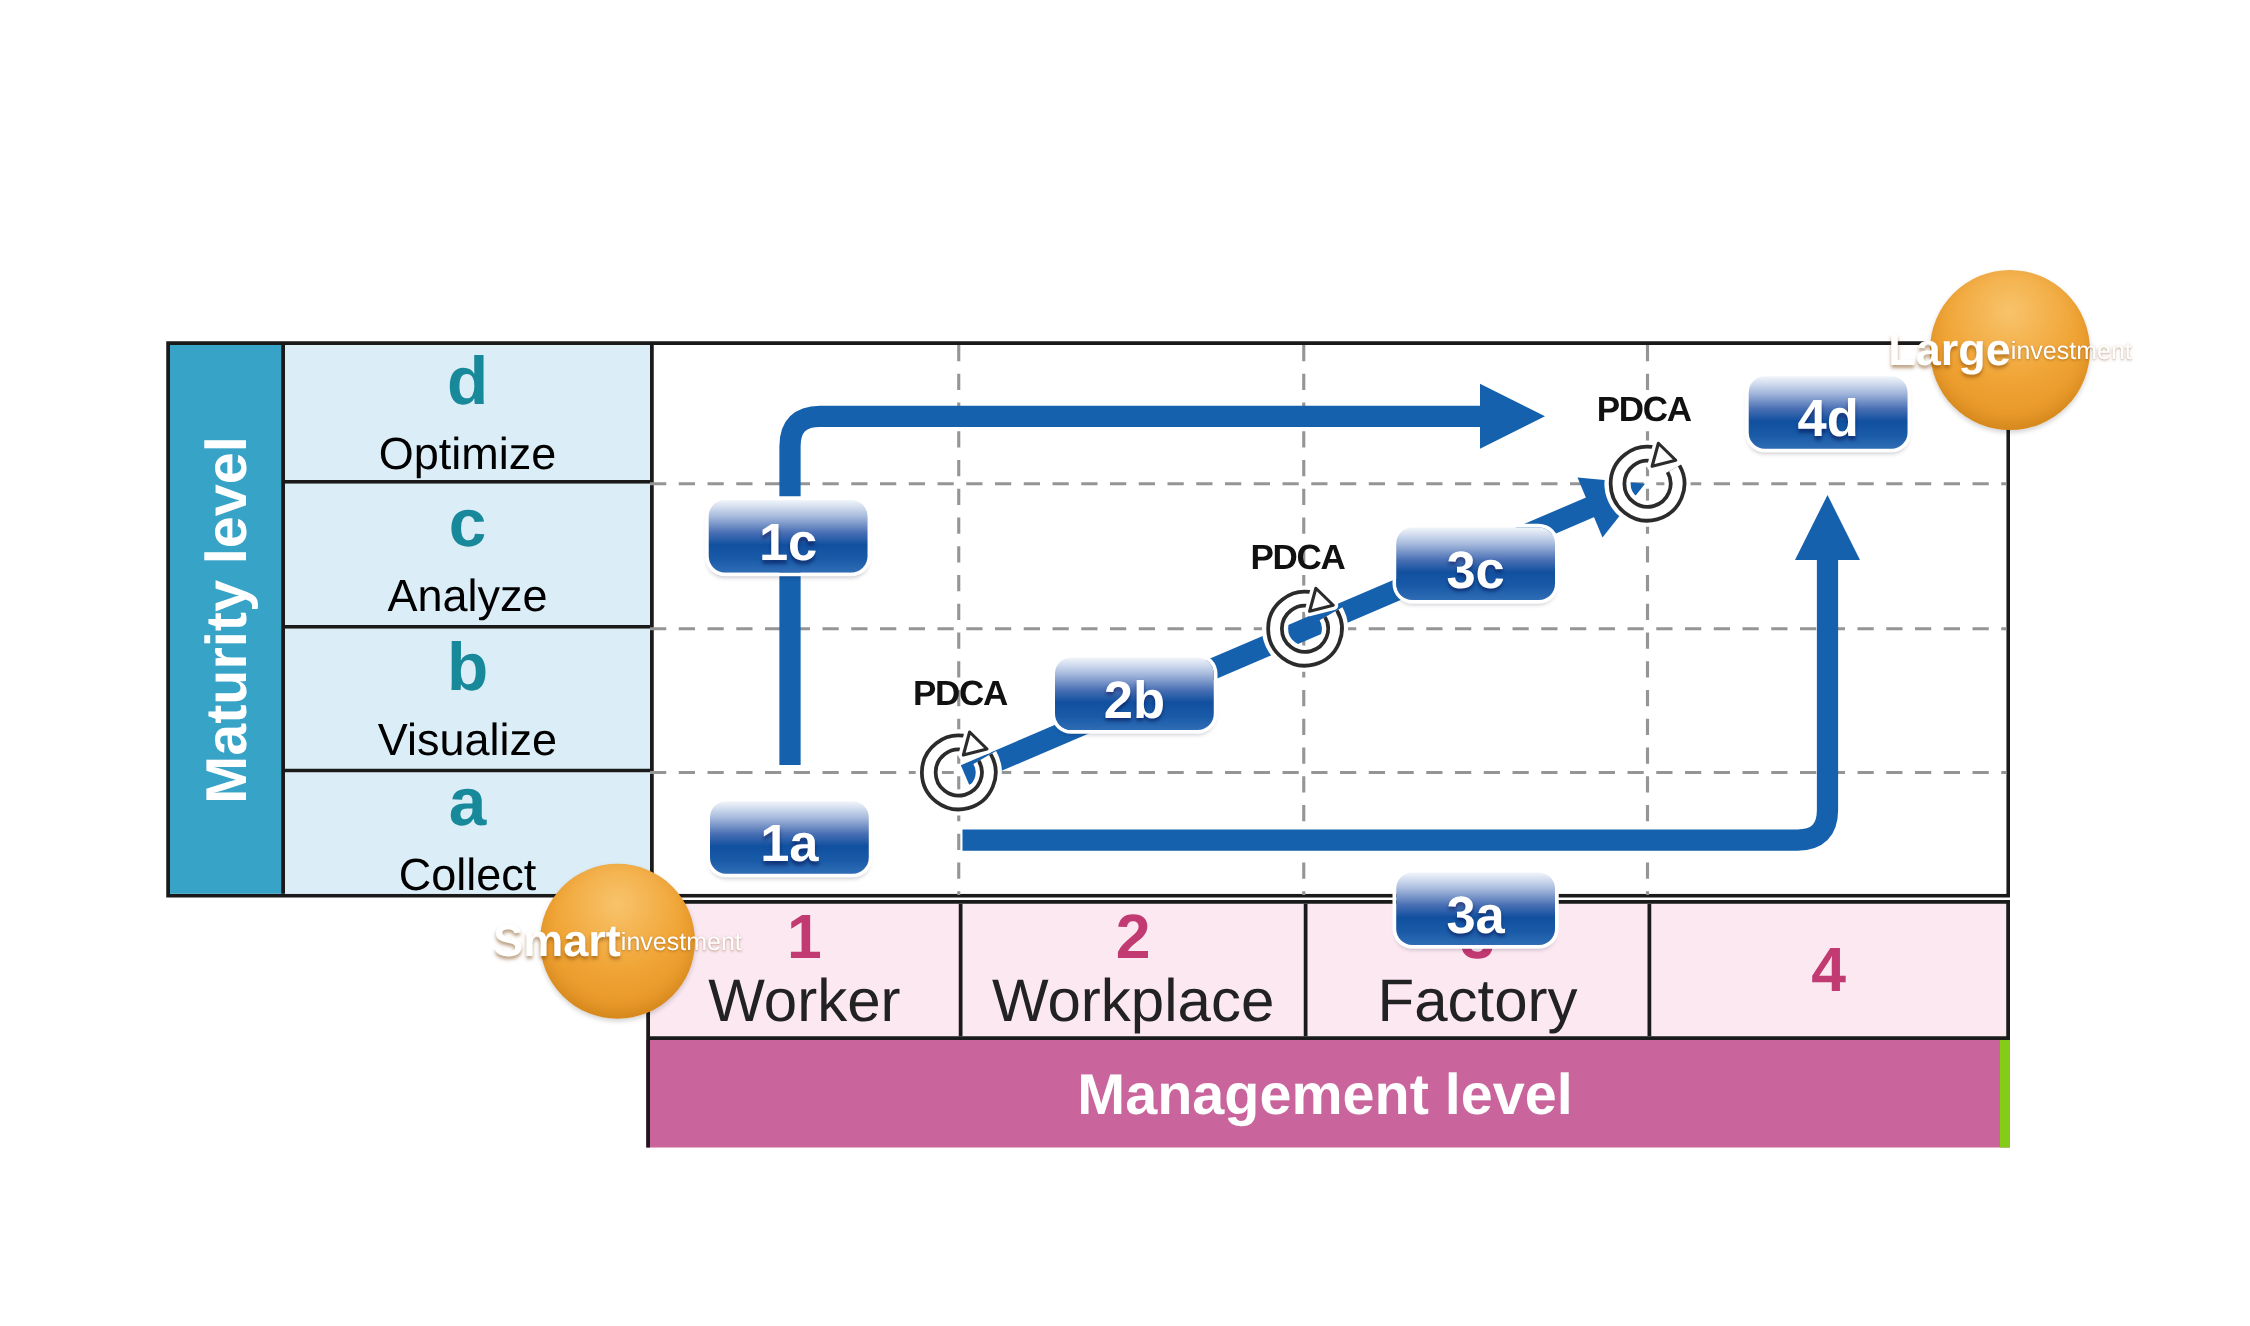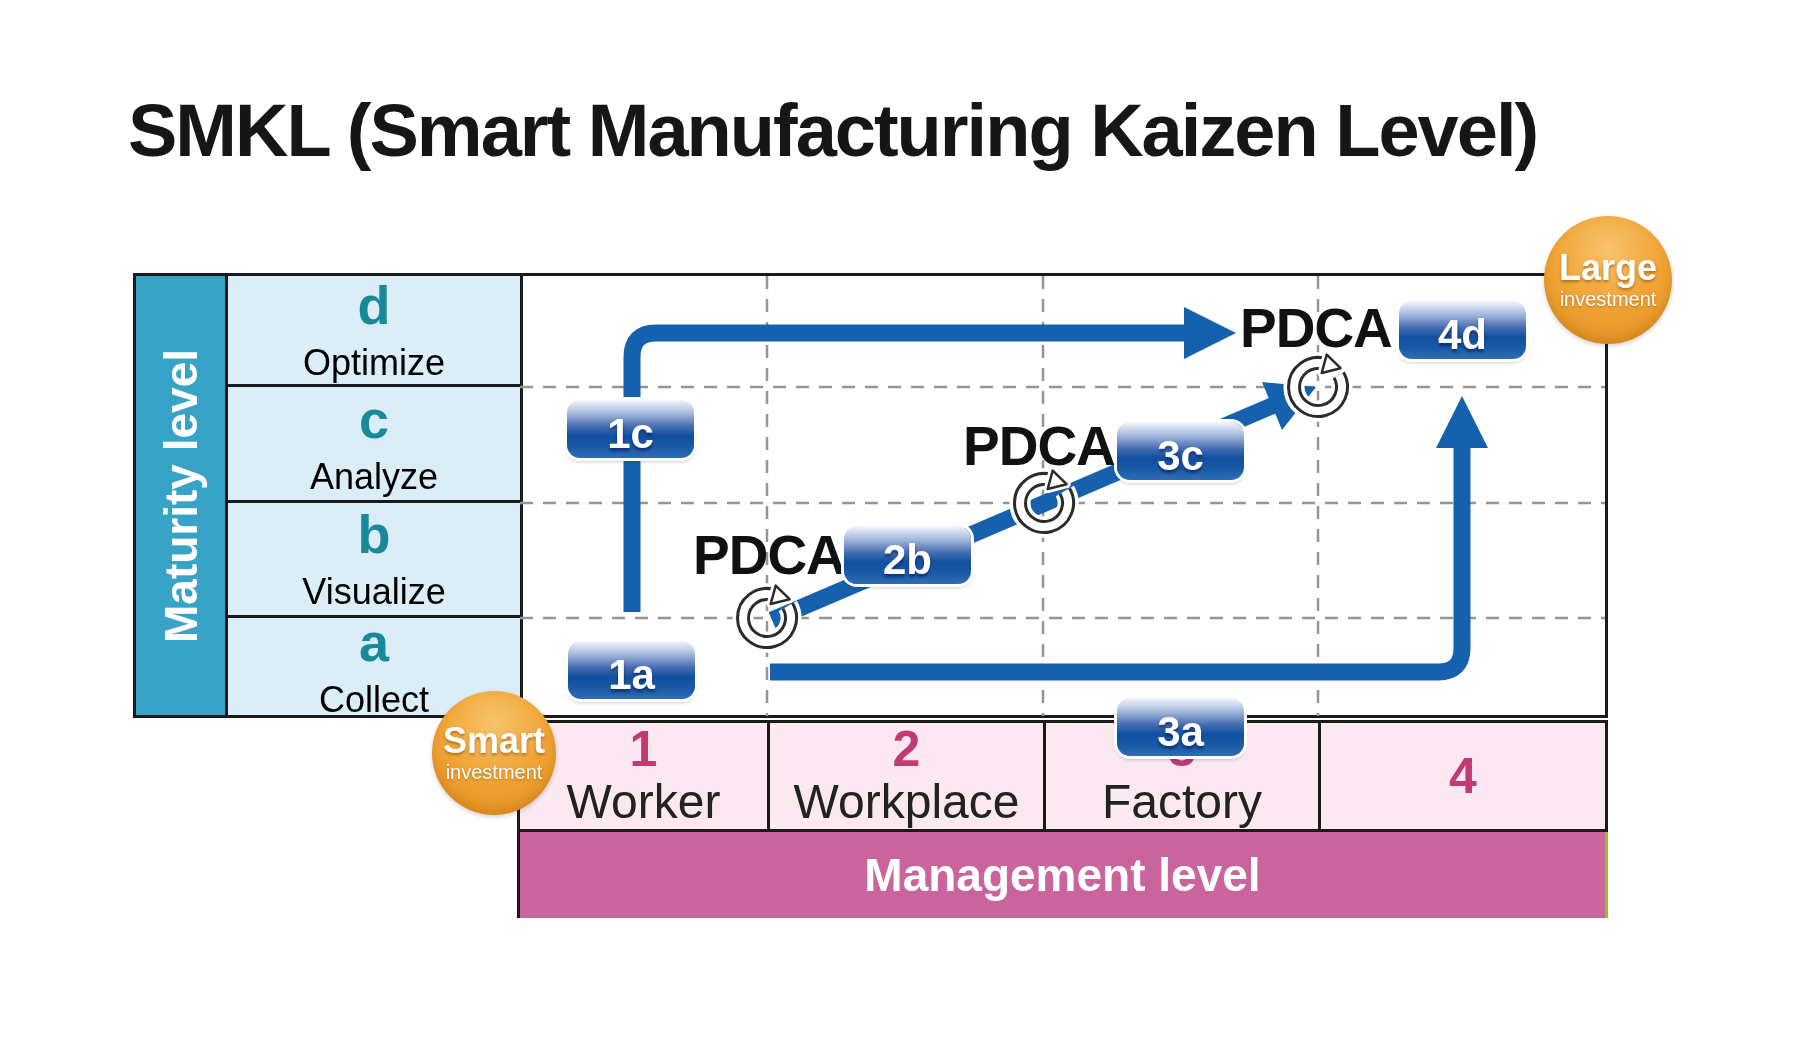--- a/index.html
+++ b/index.html
@@ -51,60 +51,59 @@
     box-sizing:border-box;display:flex;flex-direction:column;align-items:center;justify-content:center;
   }
   .hcell.c1{width:247px;}
   .hcell.c2{width:276px;border-left:3px solid #1a1a1a;}
   .hcell.c3{width:275px;border-left:3px solid #1a1a1a;}
   .hcell.c4{flex:1;border-left:3px solid #1a1a1a;}
   .hcell .num{font-size:50px;font-weight:bold;color:#c23a72;line-height:1.0;}
   .hcell .lab{font-size:48px;color:#222222;line-height:1.05;margin-top:3px;}
   .mgmt-bar{
     position:absolute;left:517px;top:832px;width:1091px;height:86px;
-    background:#c9659c;border-left:3px solid #1a1a1a;border-right:3px solid #84cc16;
+    background:#c9659c;border-left:3px solid #1a1a1a;border-right:8px solid #84cc16;
     box-sizing:border-box;display:flex;align-items:center;justify-content:center;
   }
   .mgmt-bar span{color:#ffffff;font-size:46px;font-weight:bold;}
   
   .overlay{position:absolute;left:0;top:0;z-index:5;pointer-events:none;}
   
   .badge{
     position:absolute;width:127px;height:58px;z-index:6;border-radius:13px;
     background:linear-gradient(to bottom,#f2f6fb 0%,#a9bcde 22%,#496fb4 45%,#10509f 62%,#1a5ba8 82%,#2f6cb5 100%);
     box-shadow:0 0 0 3px #ffffff,0 3px 4px rgba(0,0,40,.28);
     display:flex;align-items:flex-end;justify-content:center;
   }
   .badge span{
     color:#ffffff;font-size:42px;font-weight:bold;
     text-shadow:0 3px 3px rgba(0,0,60,.45);
   }
   
   .pdca{
     position:absolute;width:150px;z-index:6;text-align:center;
-    font-size:55px;font-weight:bold;color:#111111;letter-spacing:-1px;line-height:44px;
+    font-size:28px;font-weight:bold;color:#111111;letter-spacing:-1px;line-height:44px;
   }
   
   .inv{
     position:absolute;z-index:7;border-radius:50%;
     background:radial-gradient(circle at 50% 26%,#f8c36b 0%,#f0a435 48%,#e08d1c 100%);
     box-shadow:inset 0 -5px 10px rgba(160,90,0,.25),0 2px 4px rgba(0,0,0,.18);
-    display:flex;flex-direction:column;align-items:center;justify-content:center;
+    display:flex;flex-direction:row;align-items:center;justify-content:center;
   }
   .inv .l1{color:#ffffff;font-size:36px;font-weight:bold;line-height:1.0;text-shadow:0 2px 3px rgba(120,60,0,.5);}
   .inv .l2{color:#ffffff;font-size:20px;line-height:1.1;margin-top:2px;text-shadow:0 1px 2px rgba(120,60,0,.5);}
   .inv.small{left:432px;top:691px;width:124px;height:124px;}
   .inv.large{left:1544px;top:216px;width:128px;height:128px;}
 </style>
 </head>
 <body>
 
 <div class="canvas">
 
-  <div class="title">SMKL (Smart Manufacturing Kaizen Level)</div>
 
   <div class="grid-outer">
     <div class="sidebar">
       <div class="sidebar-label">Maturity level</div>
     </div>
     <div class="rowcol">
       <div class="mrow b1">
         <span class="key">d</span>
         <span class="lab">Optimize</span>
       </div>

